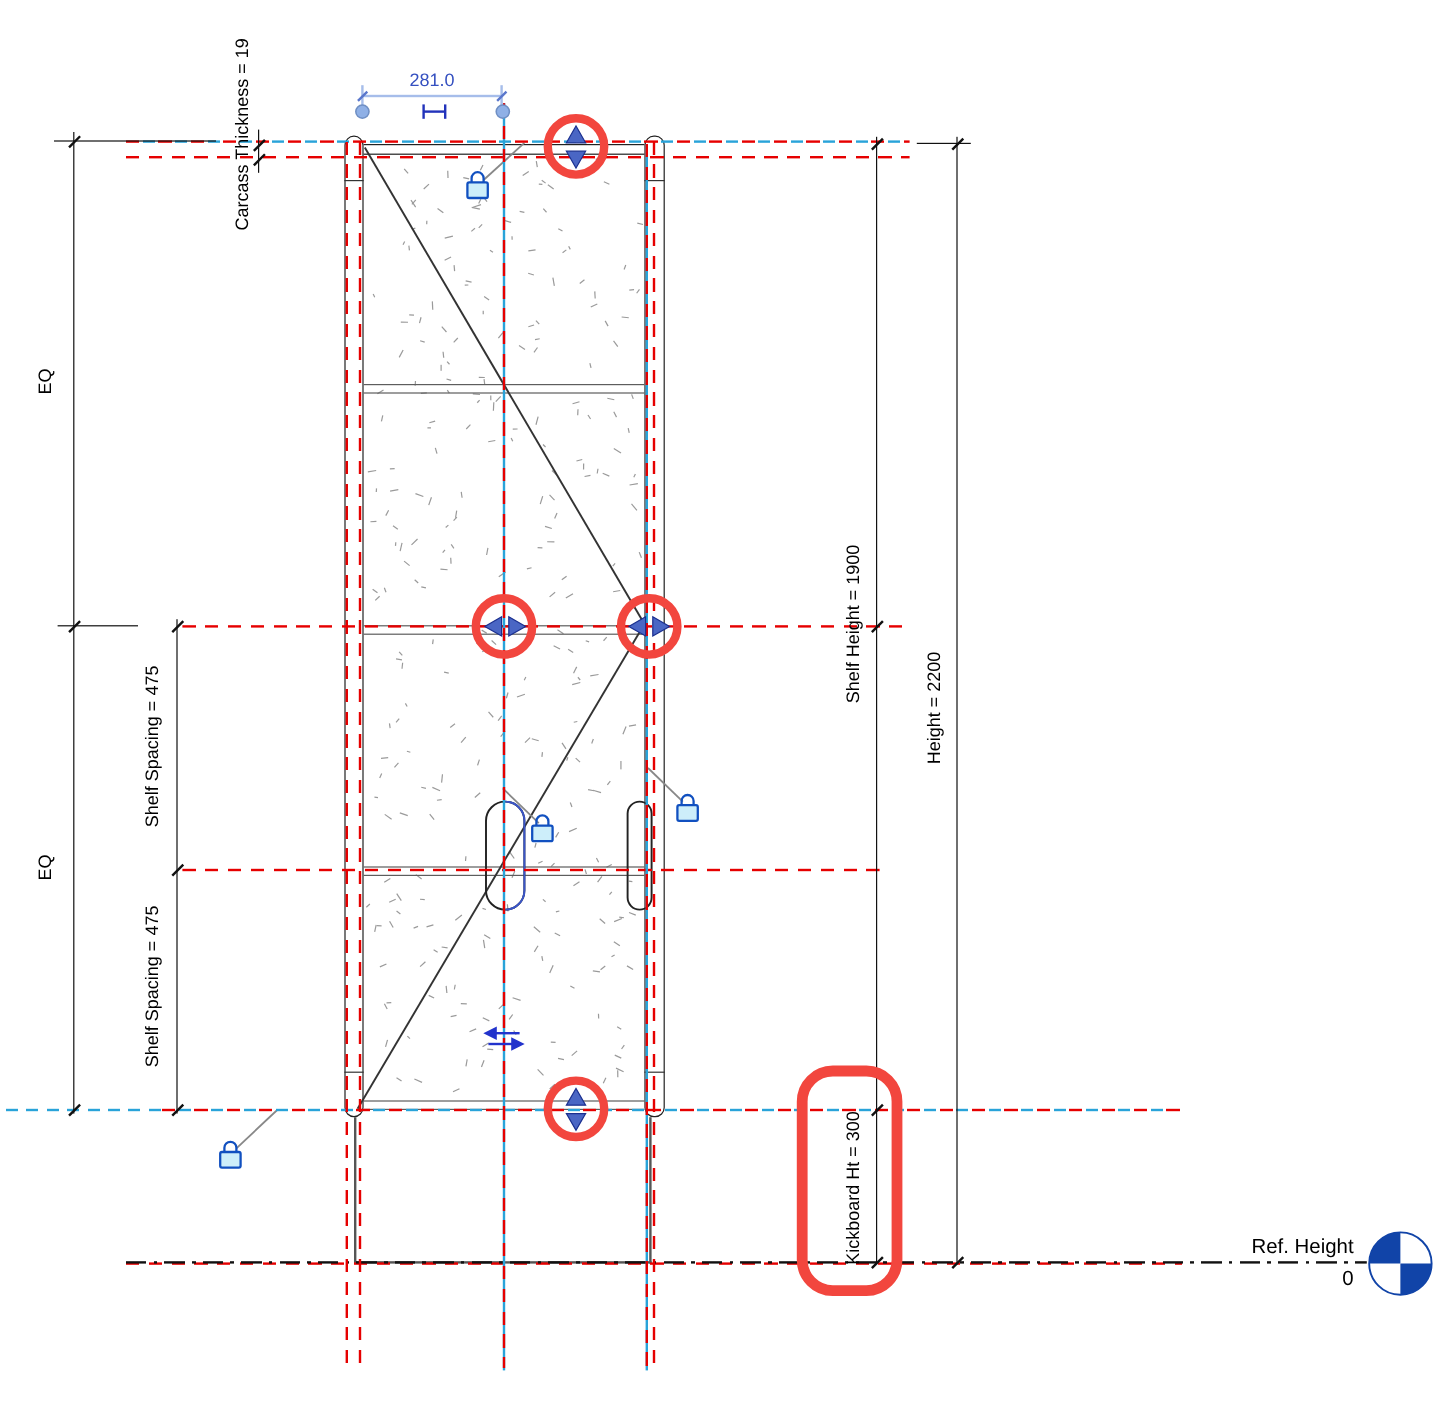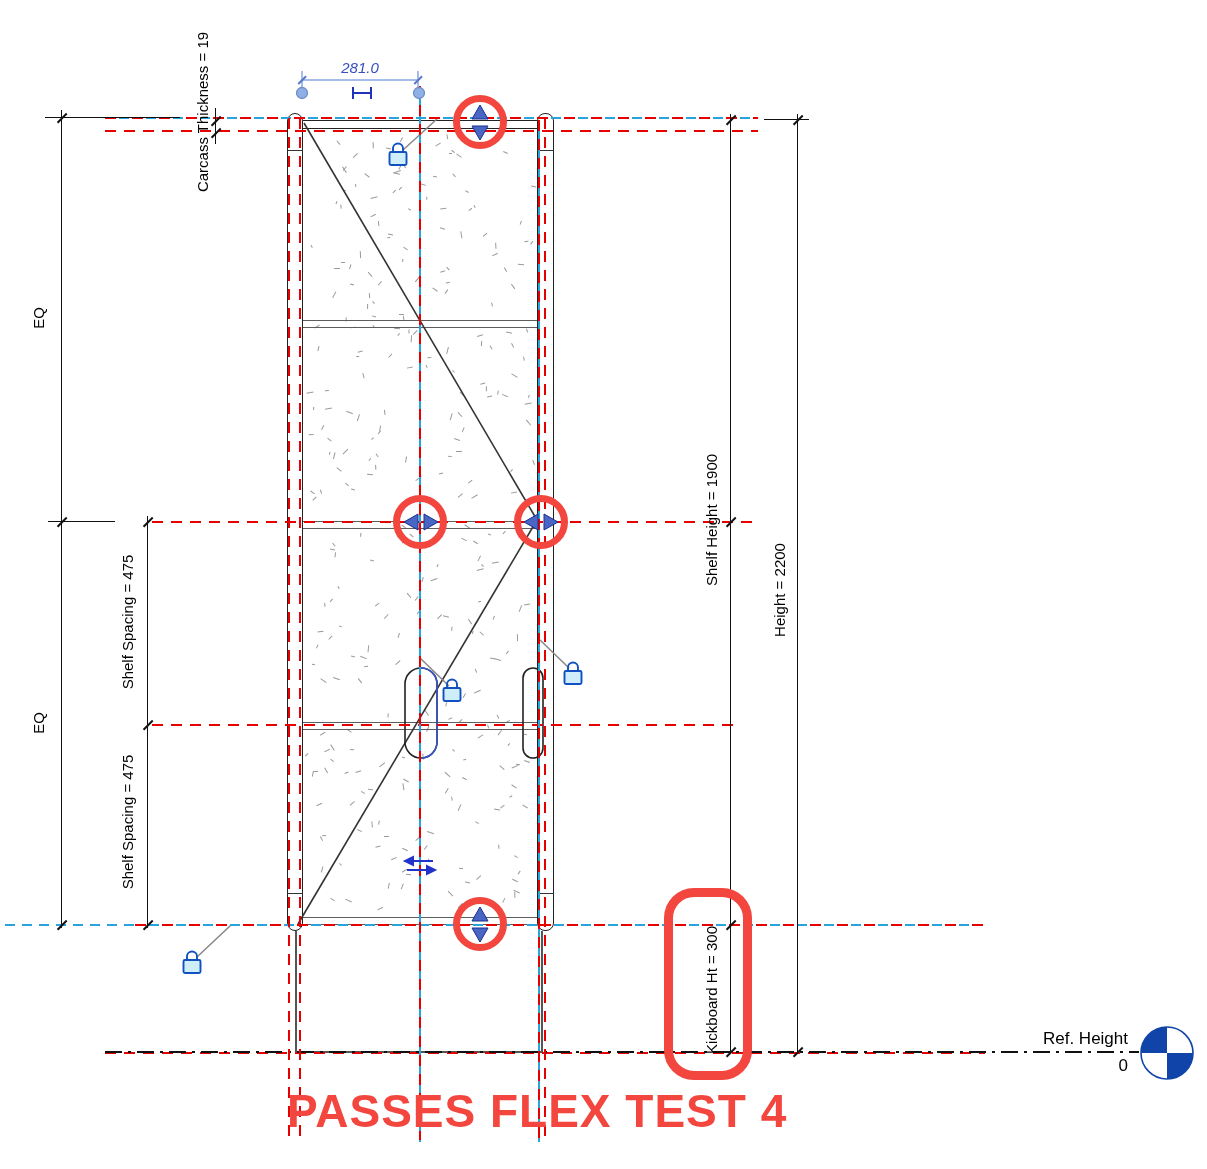--- a/index.html
+++ b/index.html
@@ -416,21 +416,21 @@
   <div class="vtext" style="left:127px;top:822px;">Shelf Spacing = 475</div>
   <div class="vtext" style="left:711px;top:520px;">Shelf Height = 1900</div>
   <div class="vtext" style="left:779px;top:590px;">Height = 2200</div>
   <div class="vtext" style="left:711px;top:990px;">Kickboard Ht = 300</div>
 
   <div class="abs" style="left:302px;top:79px;width:116px;height:1.5px;background:#a6bdea;"></div>
   <div class="abs" style="left:301px;top:71px;width:1.5px;height:20px;background:#a6bdea;"></div>
   <div class="abs" style="left:417px;top:71px;width:1.5px;height:20px;background:#a6bdea;"></div>
   <div class="tickb" style="left:302px;top:80px;"></div>
   <div class="tickb" style="left:418px;top:80px;"></div>
-  <div class="lbl ctr" style="left:360px;top:67px;color:#3550c0;position:absolute;font-style:italic;">281.0</div>
+  <div class="lbl ctr" style="left:360px;top:67px;color:#3550c0;position:absolute;">281.0</div>
 
   <svg width="1207" height="1169">
 
     <circle cx="302" cy="93" r="5.5" fill="#8fb0e6" stroke="#6f8fc4" stroke-width="1.3"></circle>
     <circle cx="419" cy="93" r="5.5" fill="#8fb0e6" stroke="#6f8fc4" stroke-width="1.3"></circle>
 
     <g stroke="#2233bb" stroke-width="2" fill="none">
       <line x1="353" y1="87" x2="353" y2="99"></line>
         <line x1="371" y1="87" x2="371" y2="99"></line>
         <line x1="353" y1="93" x2="371" y2="93"></line>
@@ -488,15 +488,14 @@
   </svg>
 
   <div class="reflbl" style="left:1040px;top:1029px;">Ref. Height</div>
   <div class="reflbl" style="left:1040px;top:1056px;">0</div>
 
   <div class="redcircle" style="left:480px;top:122px;"></div>
   <div class="redcircle" style="left:420px;top:522px;"></div>
   <div class="redcircle" style="left:541px;top:522px;"></div>
   <div class="redcircle" style="left:480px;top:924px;"></div>
   <div class="abs" style="left:664px;top:888px;width:88px;height:192px;border:9px solid #f2463e;border-radius:30px;box-sizing:border-box;"></div>
-  <div class="banner" style="left:287px;top:1084px;">PASSES FLEX TEST 4</div>
 
 </div>
 
 </body></html>

